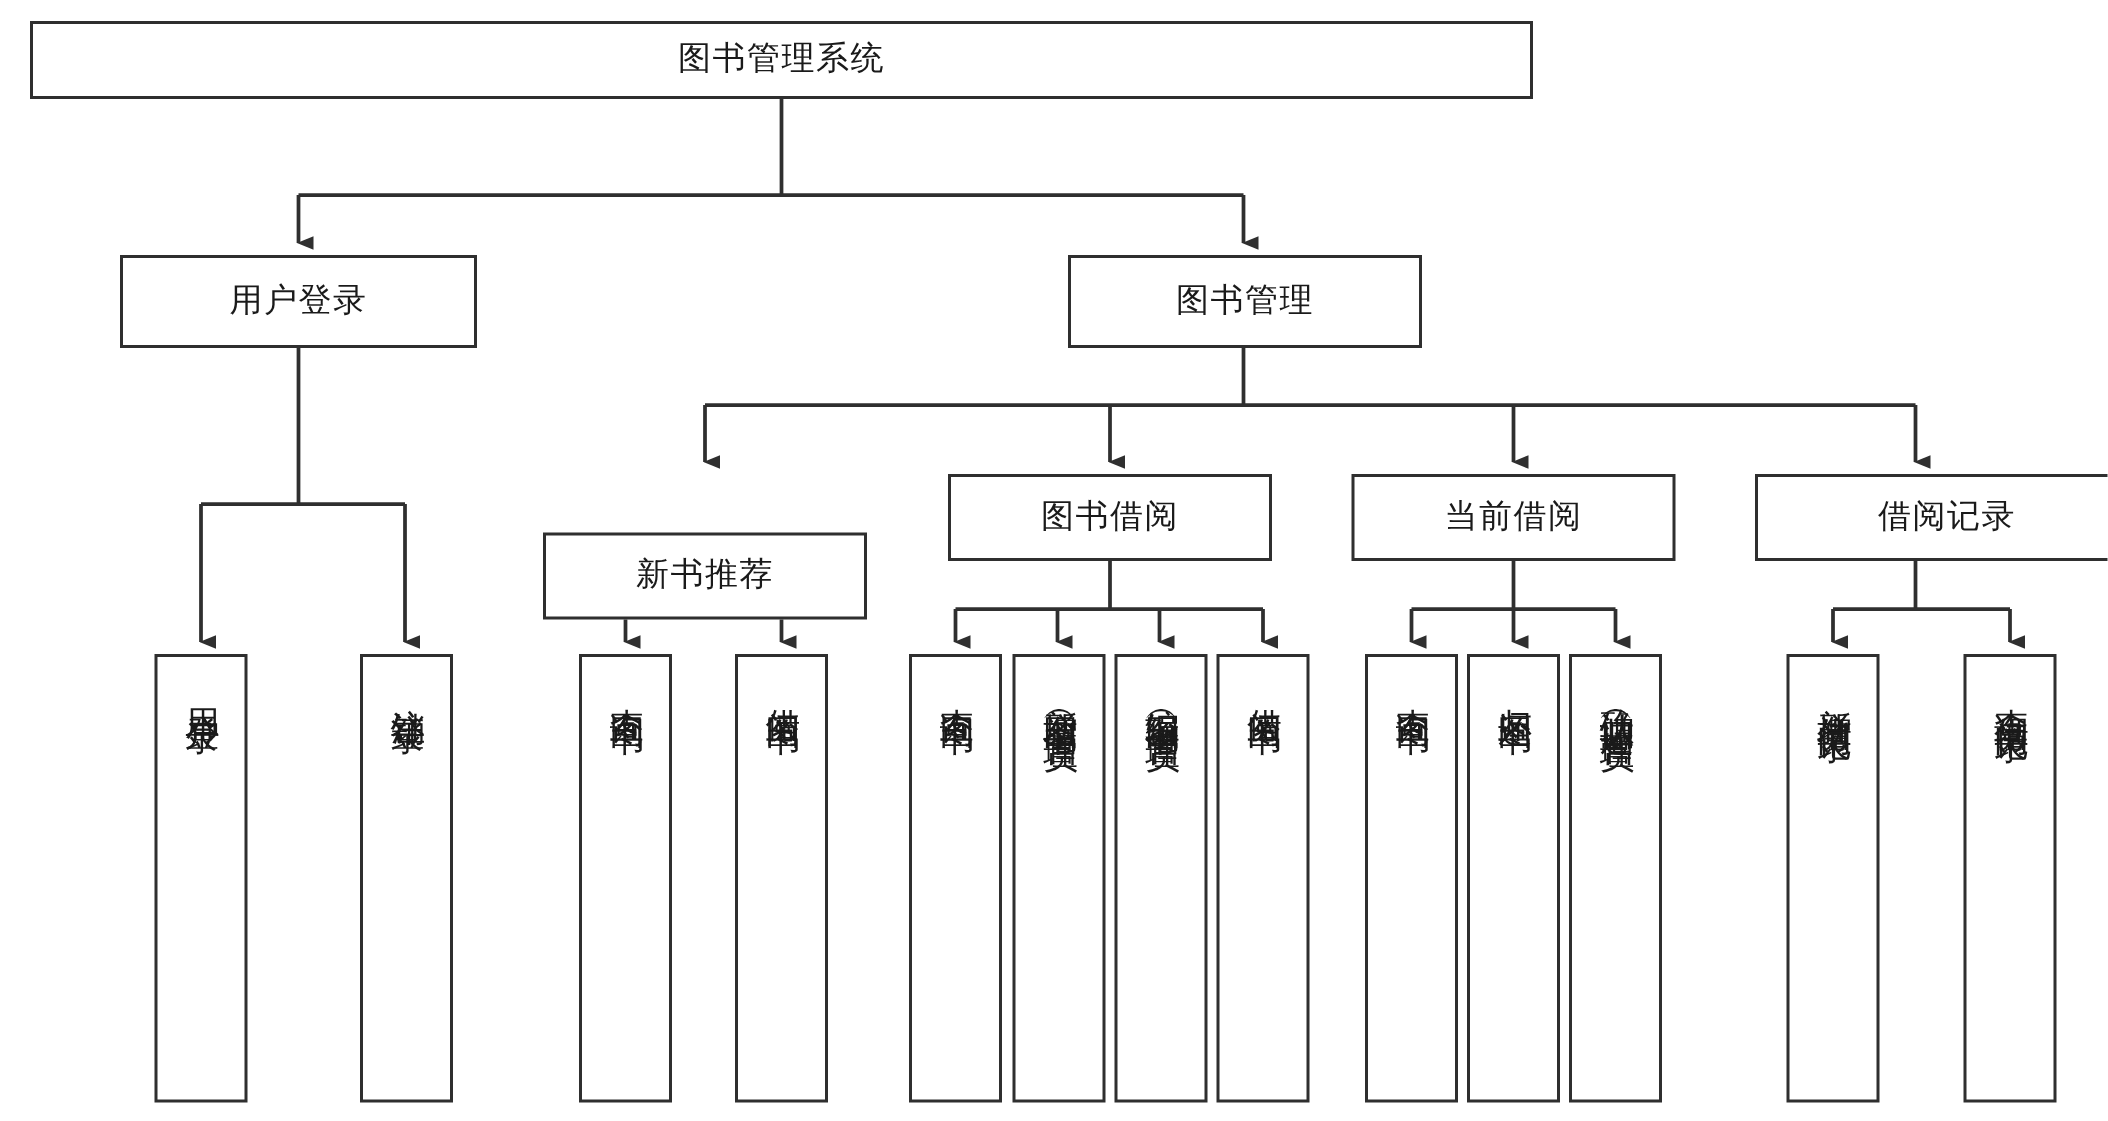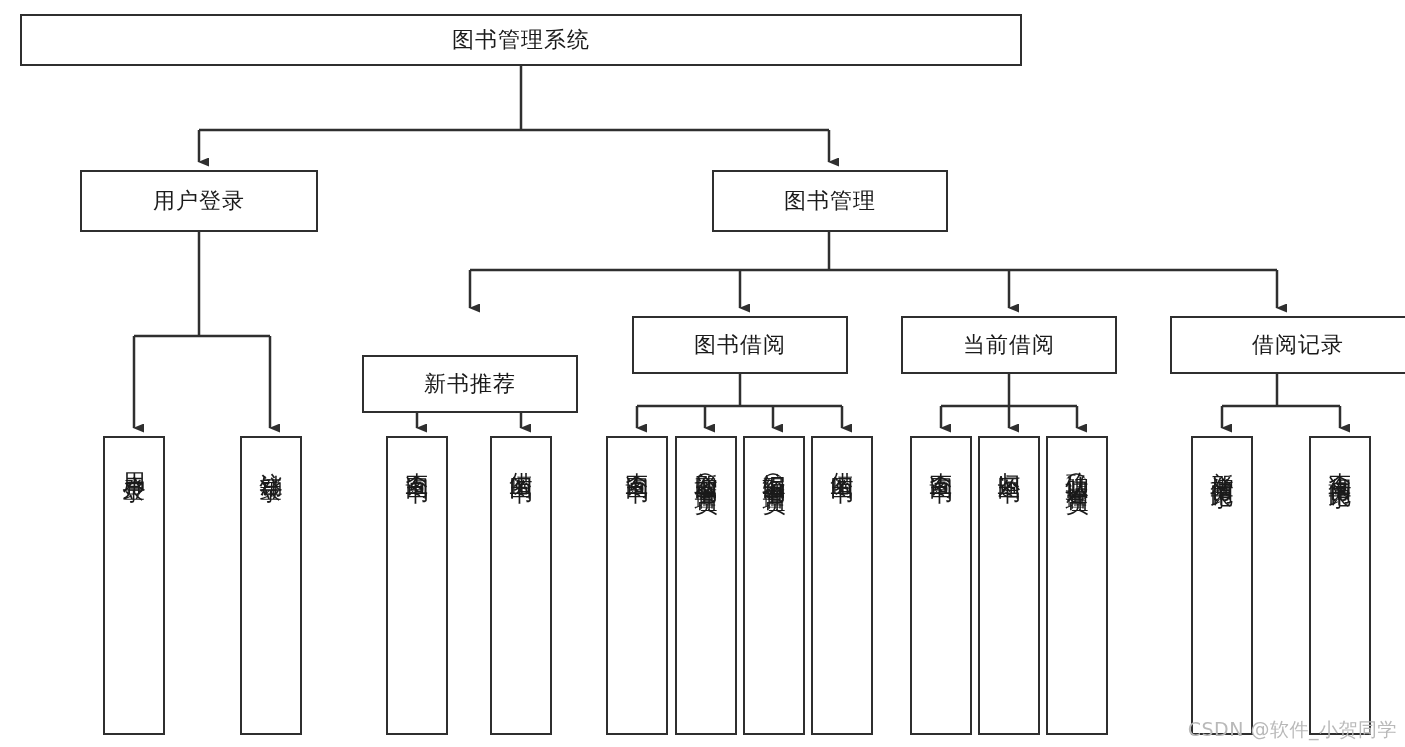--- a/index.html
+++ b/index.html
@@ -197,15 +197,14 @@
   </div>
 
   <div class="node-box vertical" style="left:1191px; top:436px; width:62px; height:299px;">
     <span class="node-label">新增借阅记录</span>
   </div>
 
   <div class="node-box vertical" style="left:1309px; top:436px; width:62px; height:299px;">
     <span class="node-label">查询借阅记录</span>
   </div>
 
-  <div class="watermark">CSDN @软件_小贺同学</div>
 
 </div>
 
 </body></html>

